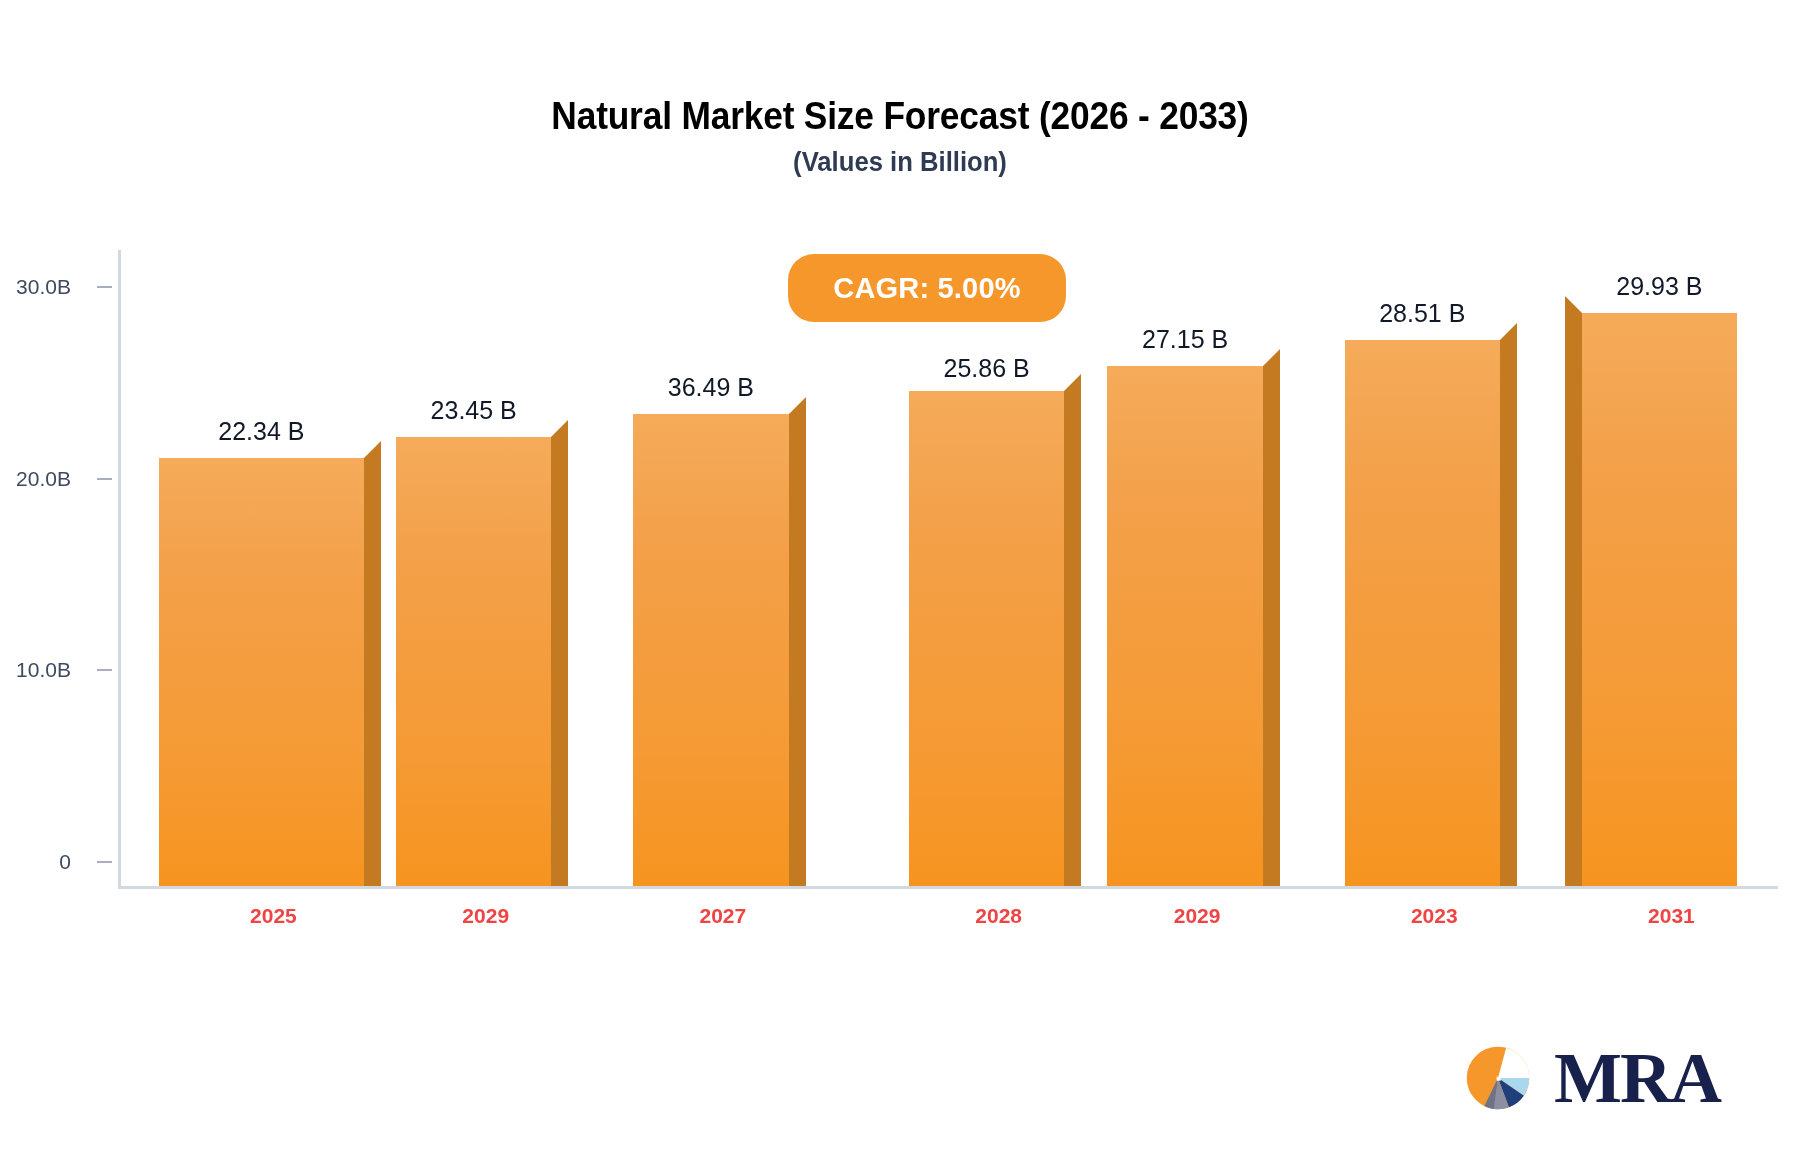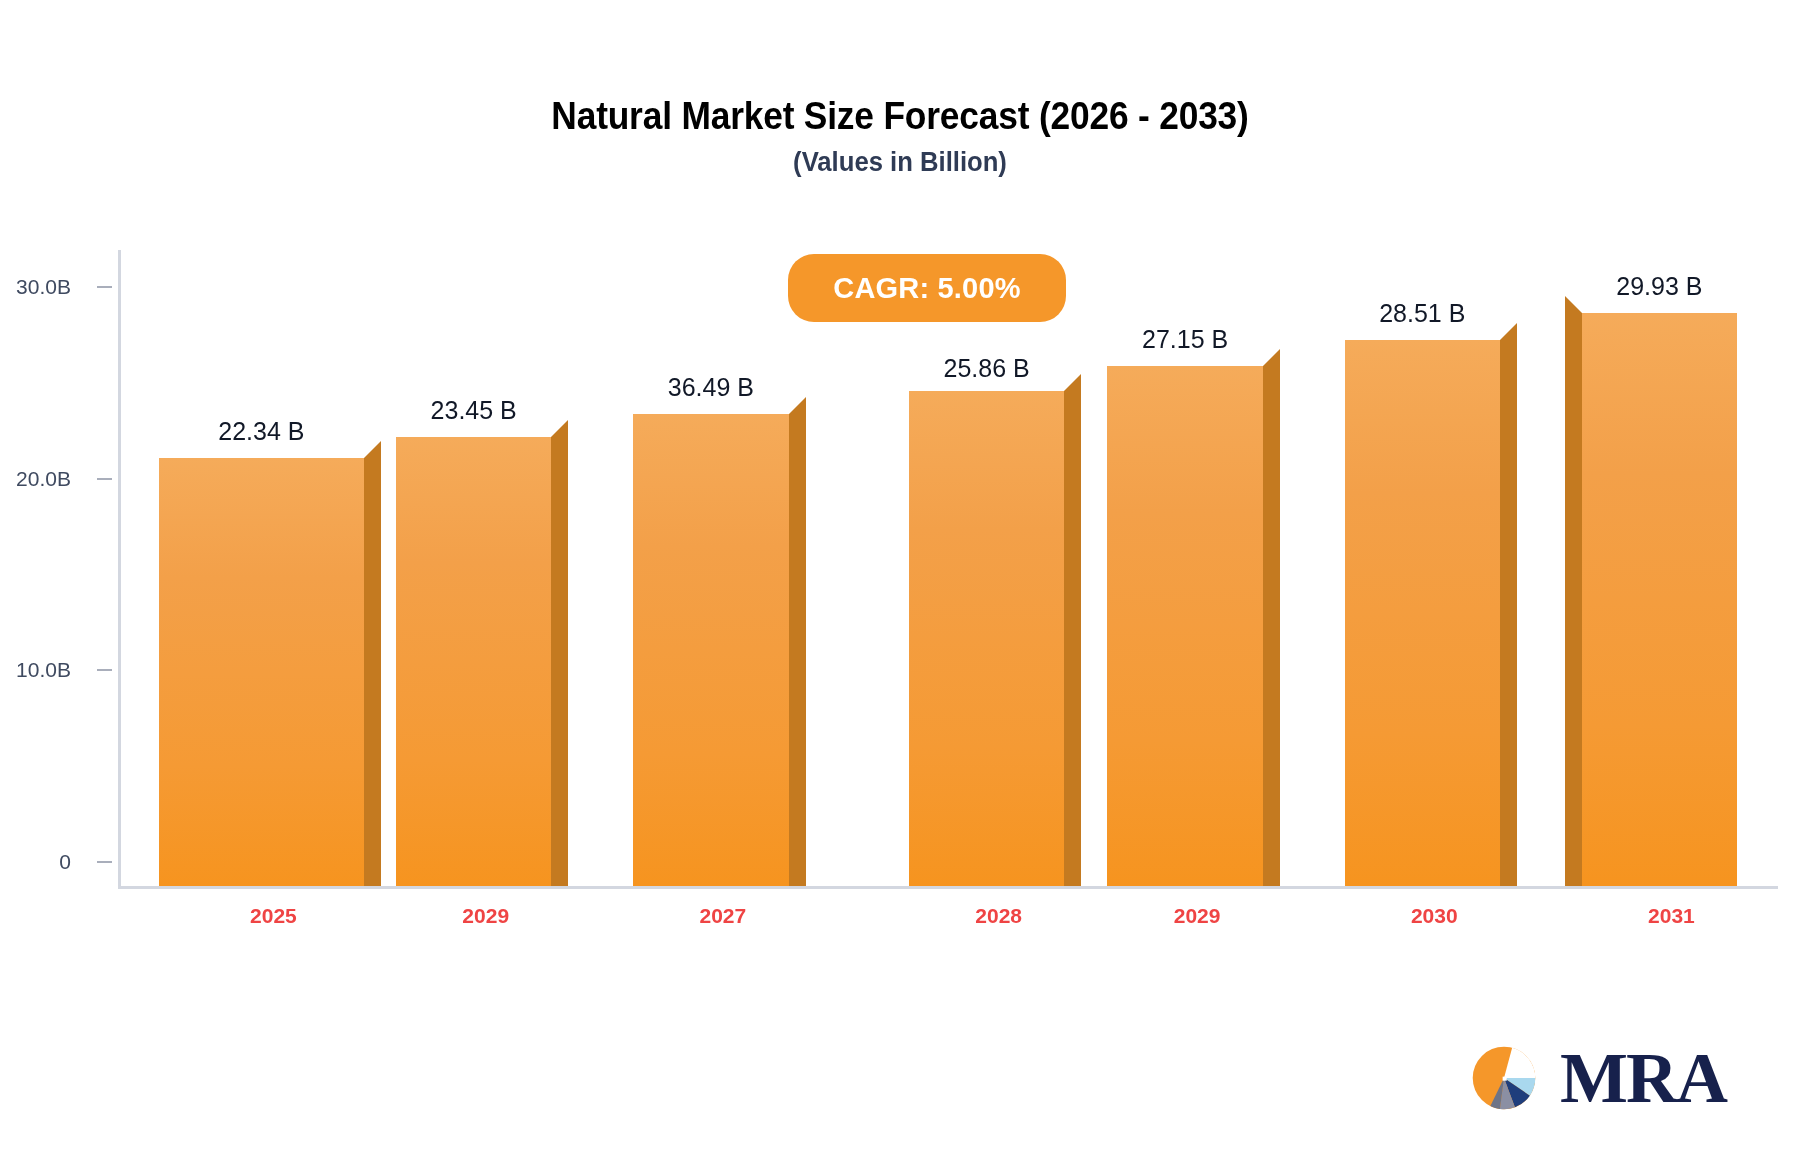--- a/index.html
+++ b/index.html
@@ -179,21 +179,21 @@
     color: #ffffff;
     font-size: 29px;
     font-weight: bold;
     letter-spacing: 0.2px;
     z-index: 6;
   }
 
   
   .logo {
     position: absolute;
-    right: 74px;
+    right: 80px;
     bottom: 42px;
     display: flex;
     align-items: center;
     gap: 22px;
   }
   .logo-mark {
     width: 68px;
     height: 68px;
     flex: 0 0 auto;
   }
@@ -263,21 +263,21 @@
         <div class="bar-group" style="left: 989.479px; width: 155.329px; height: 520.102px;">
           <div class="bar-side right" style="height: 520.102px;"></div>
           <div class="bar-face" style="height: 520.102px;"></div>
           <div class="bar-value">27.15 B</div>
           <div class="xtick">2029</div>
         </div>
         <div class="bar-group" style="left: 1226.62px; width: 155.329px; height: 546.155px;">
           <div class="bar-side right" style="height: 546.155px;"></div>
           <div class="bar-face" style="height: 546.155px;"></div>
           <div class="bar-value">28.51 B</div>
-          <div class="xtick">2030</div>
+          <div class="xtick">2023</div>
         </div>
         <div class="bar-group" style="left: 1463.76px; width: 155.329px; height: 573.358px;">
           <div class="bar-side left" style="height: 573.358px;"></div>
           <div class="bar-face" style="height: 573.358px;"></div>
           <div class="bar-value">29.93 B</div>
           <div class="xtick">2031</div>
         </div>
       </div>
   </div>
 

